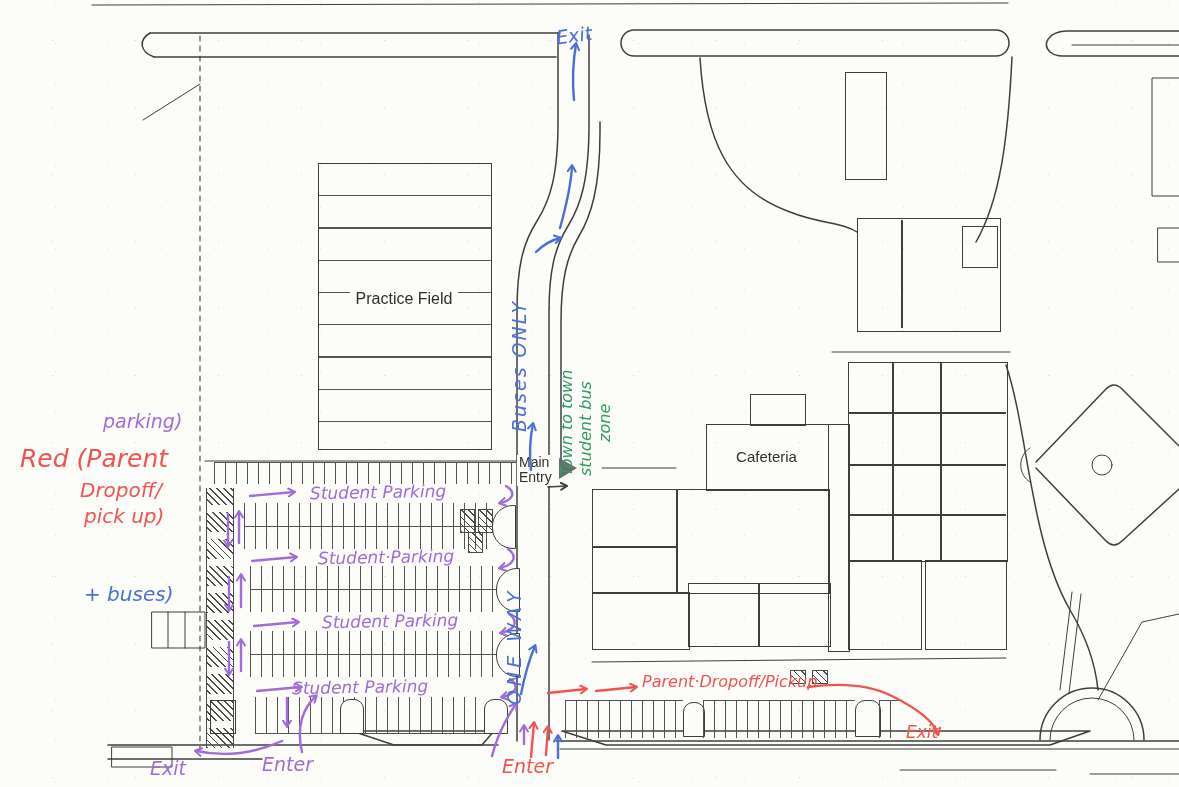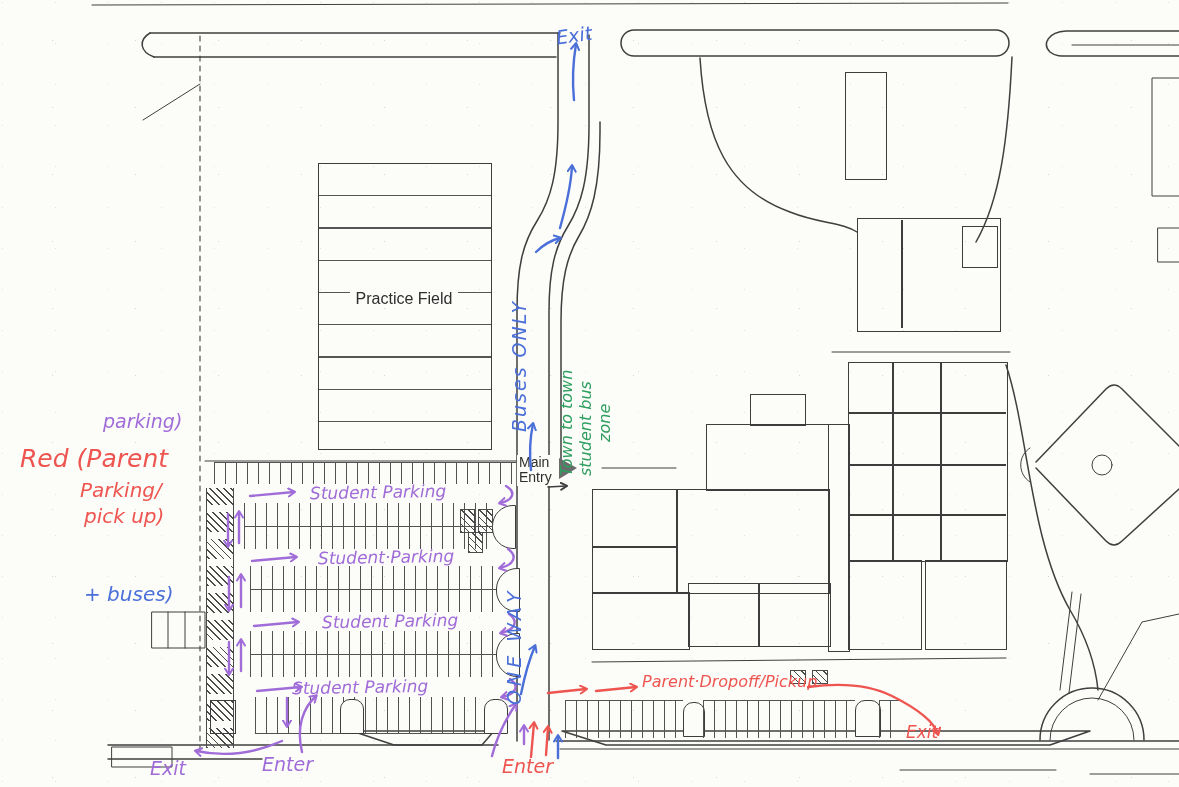--- a/index.html
+++ b/index.html
@@ -156,20 +156,23 @@
   <div class="bld" style="left:962px;top:226px;width:34px;height:40px;"></div>
   <div class="bld" style="left:848px;top:362px;width:158px;height:198px;"></div>
   <div class="iline" style="left:892px;top:362px;width:1.6px;height:198px;"></div>
   <div class="iline" style="left:940px;top:362px;width:1.6px;height:198px;"></div>
   <div class="iline" style="left:848px;top:412px;width:158px;height:1.6px;"></div>
   <div class="iline" style="left:848px;top:464px;width:158px;height:1.6px;"></div>
   <div class="iline" style="left:848px;top:514px;width:158px;height:1.6px;"></div>
   <div class="bld" style="left:828px;top:424px;width:20px;height:226px;"></div>
   <div class="bld" style="left:750px;top:394px;width:54px;height:30px;"></div>
   <div class="bld" style="left:706px;top:424px;width:121px;height:65px;"></div>
+  <div class="bldlabel" style="left:706px;top:424px;width:121px;height:65px;font-size:15px;">
+      <span>Cafeteria</span>
+    </div>
   <div class="bld" style="left:676px;top:489px;width:152px;height:103px;"></div>
   <div class="bld" style="left:592px;top:489px;width:84px;height:57px;"></div>
   <div class="bld" style="left:592px;top:546px;width:84px;height:46px;"></div>
   <div class="bld" style="left:592px;top:592px;width:96px;height:56px;"></div>
   <div class="bld" style="left:688px;top:583px;width:70px;height:62px;"></div>
   <div class="bld" style="left:758px;top:583px;width:71px;height:62px;"></div>
   <div class="bld" style="left:848px;top:560px;width:72px;height:88px;"></div>
   <div class="bld" style="left:925px;top:560px;width:80px;height:88px;"></div>
 
   <div class="abs printed" style="left:517px;top:455px;font-size:14px;line-height:1.1;">
@@ -228,21 +231,21 @@
       <path class="arr sb" marker-end="url(#mb)" d="M521,694 C525,674 529,660 535,646"></path>
       <path class="arr sb" marker-end="url(#mb)" d="M558,758 L558,736"></path>
     </g>
     <g>
       <path class="arr si" style="stroke-width:1.6" marker-end="url(#mk2)" d="M548,487 L566,486"></path>
     </g>
   </svg>
 
   <div class="abs hand c-purple" style="left:103px;top:410px;font-size:19px;">parking)</div>
   <div class="abs hand c-red" style="left:20px;top:444px;font-size:25px;">Red (Parent</div>
-  <div class="abs hand c-red" style="left:80px;top:478px;font-size:20px;">Parking/</div>
+  <div class="abs hand c-red" style="left:80px;top:478px;font-size:20px;">Dropoff/</div>
   <div class="abs hand c-red" style="left:84px;top:504px;font-size:20px;">pick up)</div>
   <div class="abs hand c-blue" style="left:84px;top:582px;font-size:20px;">+ buses)</div>
 
   <div class="abs hand c-blue" style="left:556px;top:24px;font-size:19px;transform:rotate(-8deg);">Exit</div>
   <div class="abs hand c-blue rot90" style="left:508px;top:432px;font-size:19px;letter-spacing:2px;">Buses ONLY</div>
   <div class="abs hand c-green rot90" style="left:557px;top:476px;font-size:16px;line-height:1.2;">
     <span style="display:block;">Town to town</span>
     <span style="display:block;">student bus</span>
     <span style="display:block;text-align:center;">zone</span>
   </div>

